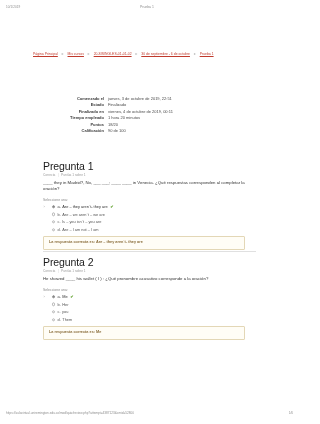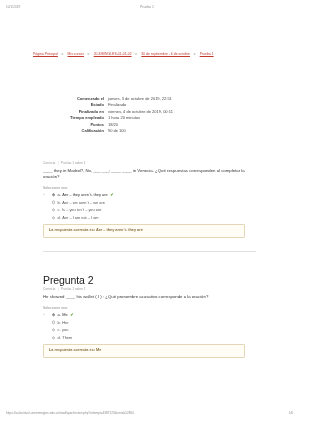--- a/index.html
+++ b/index.html
@@ -119,21 +119,21 @@
     flex: 1 1 auto;
   }
 
   
   .question {
     position: absolute;
     left: 43px;
     width: 213px;
   }
   #q1 { top: 160px; }
-  #q2 { top: 274px; }
+  #q2 { top: 256px; }
 
   .q-title {
     font-size: 10.5px;
     font-weight: normal;
     color: #1a1a1a;
     margin: 0;
     line-height: 12px;
     letter-spacing: -0.1px;
   }
   .q-title .q-num { font-weight: normal; }
@@ -298,20 +298,24 @@
       <div class="summary-label">Puntos</div>
       <div class="summary-value">18/20</div>
     </div>
     <div class="summary-row">
       <div class="summary-label">Calificación</div>
       <div class="summary-value">90 de 100</div>
     </div>
   </div>
 
   <div class="question" id="q1">
+    <div class="q-title">
+      <span>Pregunta</span>
+      <span class="q-num">1</span>
+    </div>
     <div class="q-meta">
       <span>Correcta</span>
       <span class="meta-sep">|</span>
       <span>Puntúa 1 sobre 1</span>
     </div>
     <div class="q-text">____ they in Madrid?, No, ___ ___; ____ ____ in Venecia. ¿Qué respuestas corresponden al completar la oración?</div>
     <div class="q-prompt">Seleccione una:</div>
 
     <div class="options">
       <div class="option selected">

